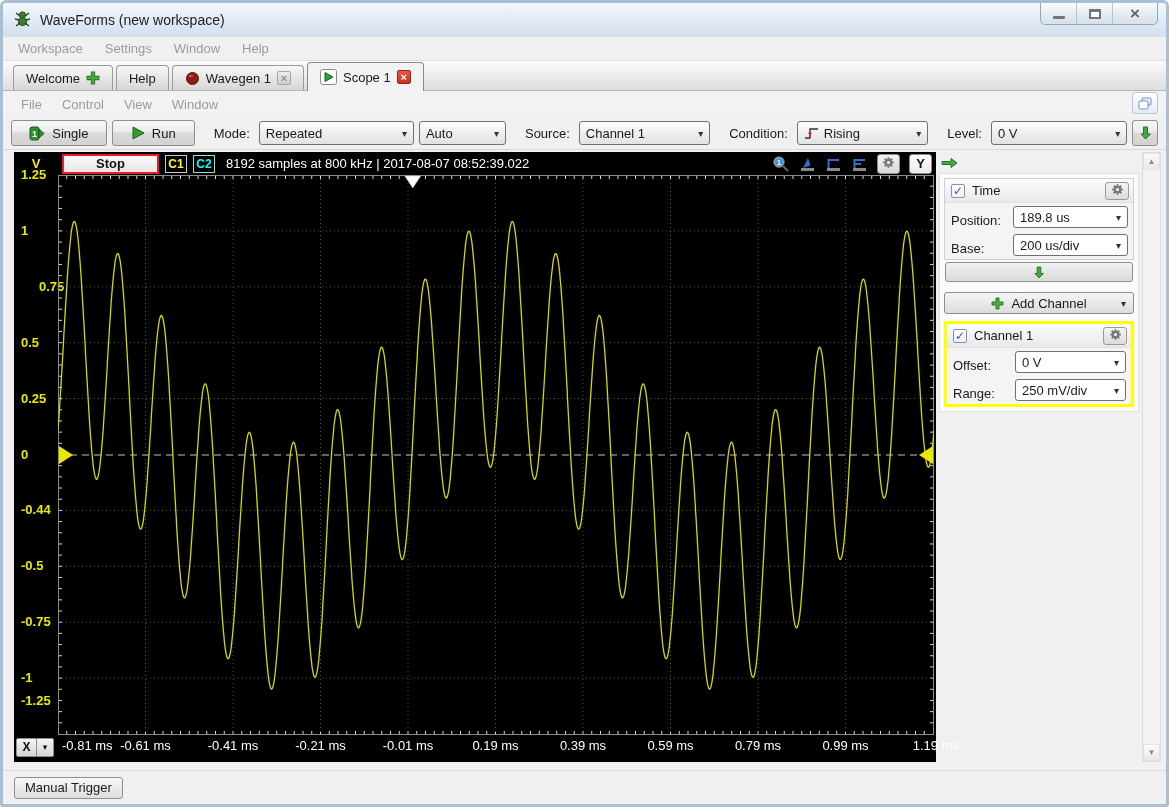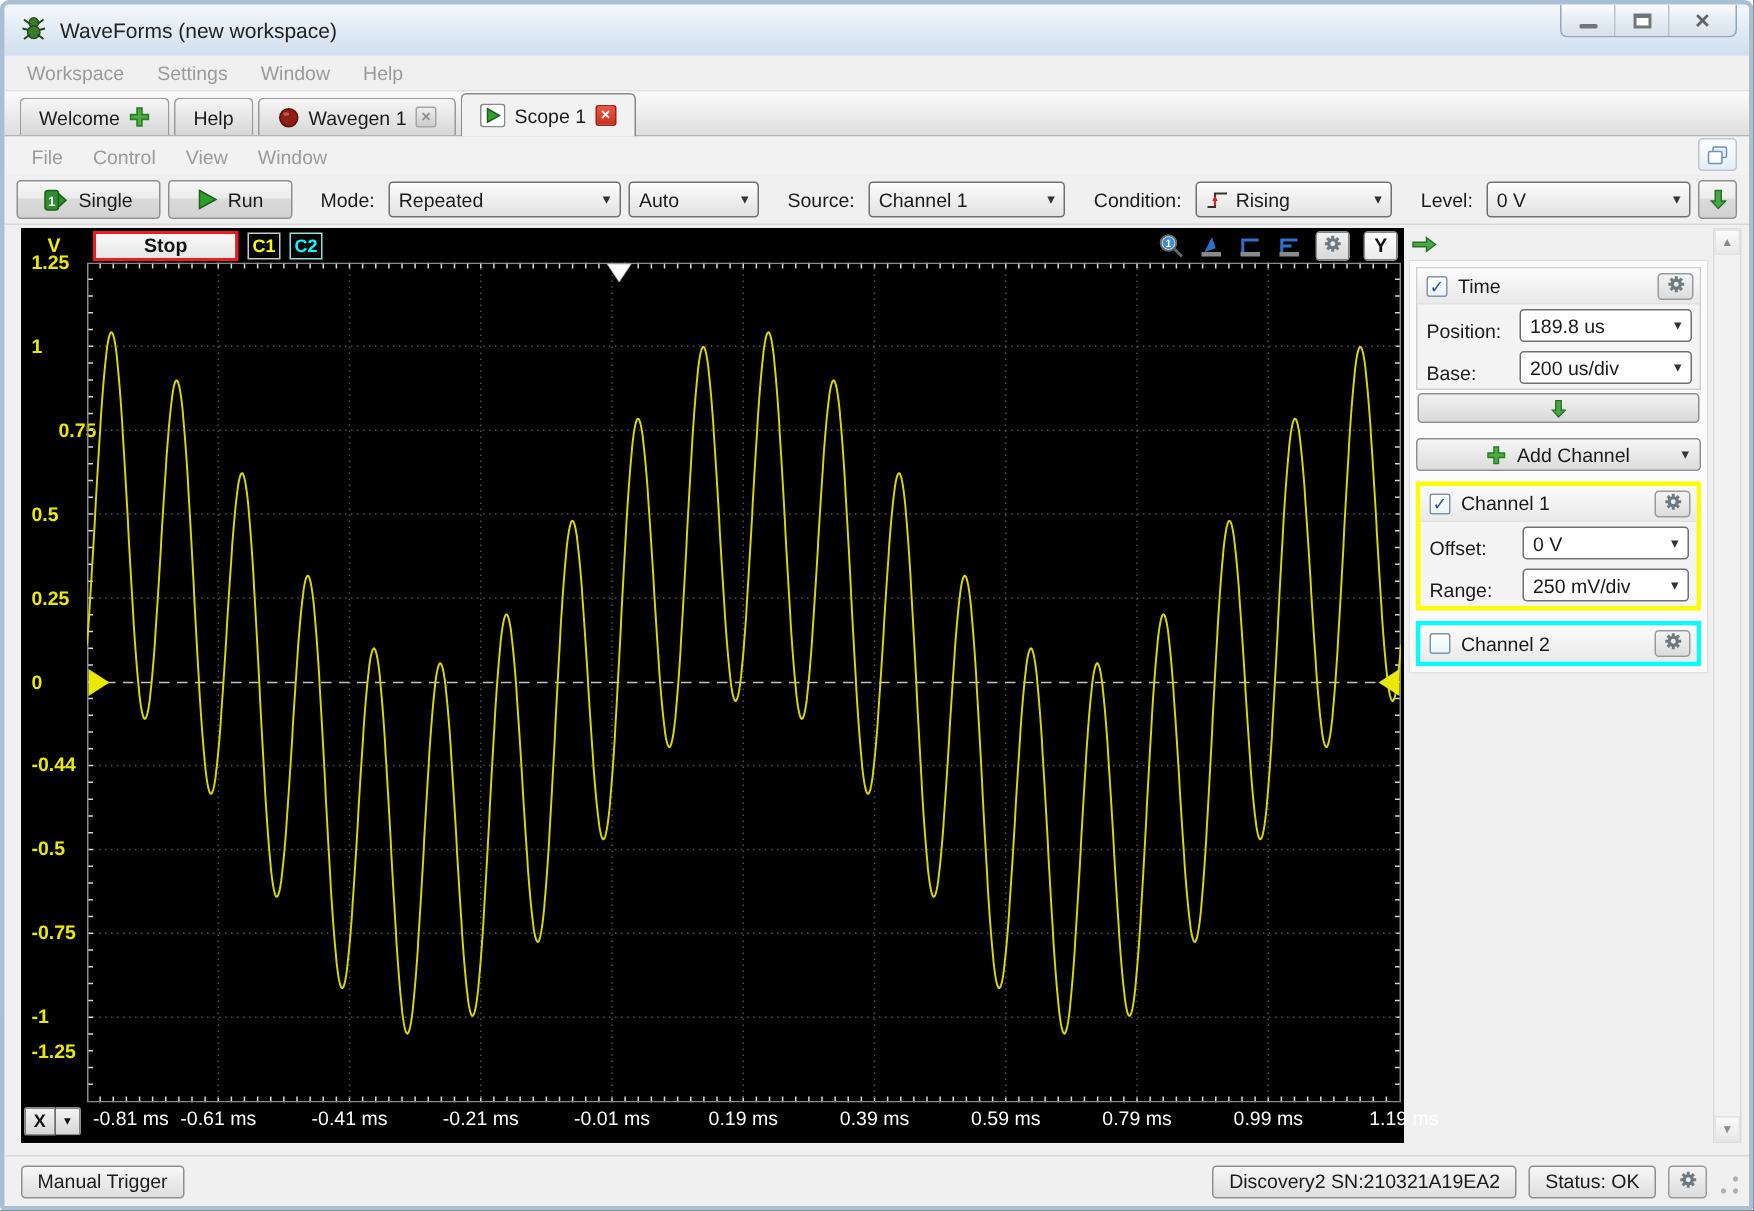--- a/index.html
+++ b/index.html
@@ -239,20 +239,21 @@
     </div>
   </div>
 
   <div class="scope-body">
     <div class="plot-region">
       <div class="plot-header">
         <span class="v-unit">V</span>
         <div class="stop-btn">Stop</div>
         <span class="chan-badge c1">C1</span>
         <span class="chan-badge c2">C2</span>
+        <span class="sample-info">8192 samples at 800 kHz | 2017-08-07 08:52:39.022</span>
         <div class="hdr-icons">
           <svg width="18" height="18" viewBox="0 0 18 18">
             <circle cx="7" cy="7" r="5.2" fill="#dcebfa" stroke="#666" stroke-width="1.3"></circle>
             <circle cx="7" cy="7" r="4" fill="#3f8fd2"></circle>
             <text x="7" y="9.6" font-size="7" font-weight="bold" fill="#fff" text-anchor="middle">1</text>
             <line x1="11" y1="11" x2="16" y2="16" stroke="#666" stroke-width="2"></line>
           </svg>
           <svg width="17" height="16" viewBox="0 0 17 16">
             <rect x="2" y="12" width="13" height="3" fill="#8a8a8a"></rect>
             <path d="M4 12 L9 2 L11.5 9.5 Z" fill="#2e6fc9"></path>
@@ -401,56 +402,25 @@
             </div>
           </div>
           <div class="prow">
             <span class="plabel">Range:</span>
             <div class="combo">
               <span>250 mV/div</span>
                 <span class="arrow">▾</span>
             </div>
           </div>
         </div>
-        <div class="pgroup cyan">
-          <div class="pgroup-header" style="border-bottom:none;">
-            <span class="checkbox"></span>
-            <span>Channel 2</span>
-            <div class="gear-btn">
-                <span id="gear-d"><svg width="13" height="13" viewBox="0 0 16 16">
-                    <line x1="8" y1="1.5" x2="8" y2="14.5" stroke="#70797f" stroke-width="2.4" transform="rotate(0 8 8)"></line>
-                    <line x1="8" y1="1.5" x2="8" y2="14.5" stroke="#70797f" stroke-width="2.4" transform="rotate(45 8 8)"></line>
-                    <line x1="8" y1="1.5" x2="8" y2="14.5" stroke="#70797f" stroke-width="2.4" transform="rotate(90 8 8)"></line>
-                    <line x1="8" y1="1.5" x2="8" y2="14.5" stroke="#70797f" stroke-width="2.4" transform="rotate(135 8 8)"></line>
-                    <circle cx="8" cy="8" r="4.6" fill="#70797f"></circle>
-                    <circle cx="8" cy="8" r="2" fill="#eceff1"></circle>
-                  </svg></span>
-              </div>
-          </div>
-        </div>
       </div>
     </div>
 
     <div class="scrollbar">
       <div class="scroll-btn">▲</div>
       <div class="scroll-btn">▼</div>
     </div>
   </div>
 
   <div class="statusbar">
     <div class="sbtn">Manual Trigger</div>
-    <div class="status-right">
-      <div class="sbtn">Discovery2 SN:210321A19EA2</div>
-      <div class="sbtn">Status: OK</div>
-      <div class="gear-btn" style="width:26px;height:22px;">
-          <span id="gear-e"><svg width="13" height="13" viewBox="0 0 16 16">
-              <line x1="8" y1="1.5" x2="8" y2="14.5" stroke="#70797f" stroke-width="2.4" transform="rotate(0 8 8)"></line>
-              <line x1="8" y1="1.5" x2="8" y2="14.5" stroke="#70797f" stroke-width="2.4" transform="rotate(45 8 8)"></line>
-              <line x1="8" y1="1.5" x2="8" y2="14.5" stroke="#70797f" stroke-width="2.4" transform="rotate(90 8 8)"></line>
-              <line x1="8" y1="1.5" x2="8" y2="14.5" stroke="#70797f" stroke-width="2.4" transform="rotate(135 8 8)"></line>
-              <circle cx="8" cy="8" r="4.6" fill="#70797f"></circle>
-              <circle cx="8" cy="8" r="2" fill="#eceff1"></circle>
-            </svg></span>
-        </div>
-      <div class="grip"></div>
-    </div>
   </div>
 </div>
 
 </body></html>

